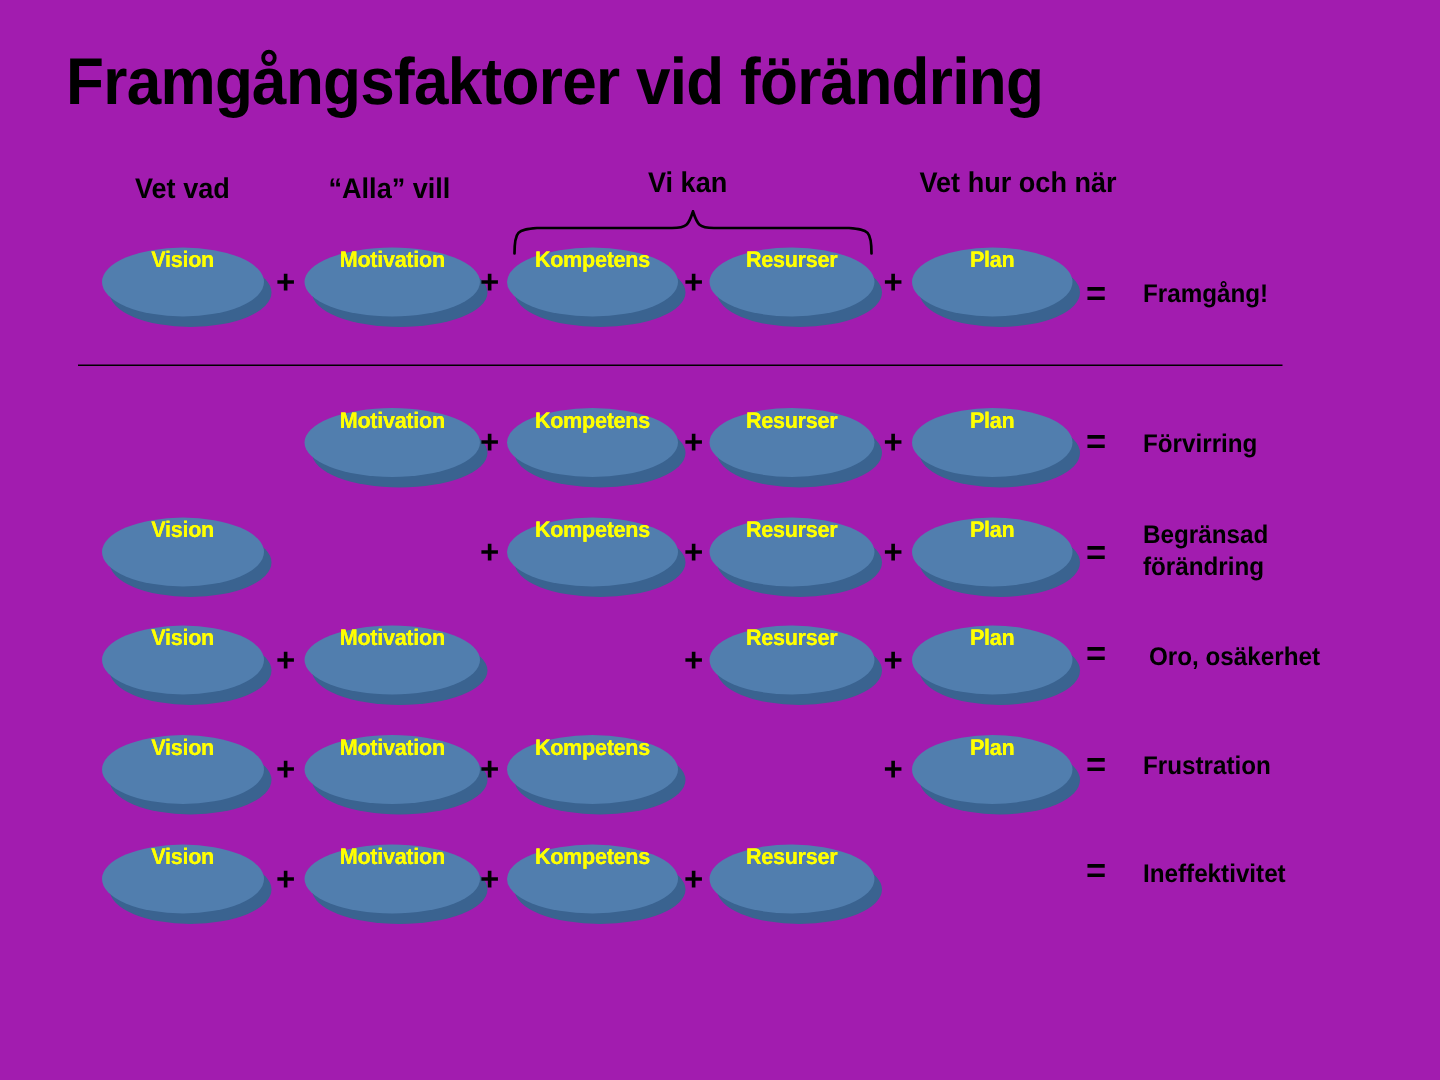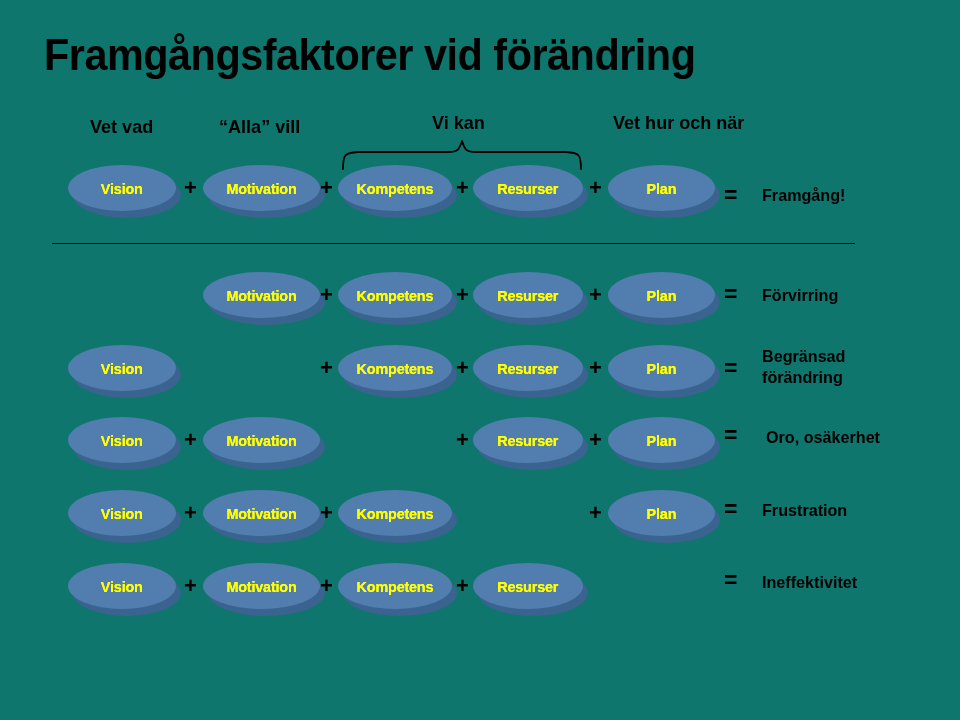--- a/index.html
+++ b/index.html
@@ -14,21 +14,21 @@
     overflow: hidden;
     font-family: "Liberation Sans", sans-serif;
     -webkit-font-smoothing: antialiased;
   }
 
   #slide {
     position: absolute;
     left: 0; top: 0;
     width: 960px;
     height: 720px;
-    background: #0f766e;
+    background: #a21caf;
   }
 
   
   #title {
     position: absolute;
     left: 44px;
     top: 32px;
     width: 880px;
     font-size: 44px;
     font-weight: bold;
@@ -76,21 +76,20 @@
     left: 0;
     width: 960px;
     height: 56px;
   }
 
   .node {
     position: absolute;
     top: 0;
     height: 46px;
     display: flex;
-    align-items: center;
     justify-content: center;
   }
 
   
   .node .shadow {
     position: absolute;
     left: 5px;
     top: 7px;
     right: -5px;
     bottom: -7px;

